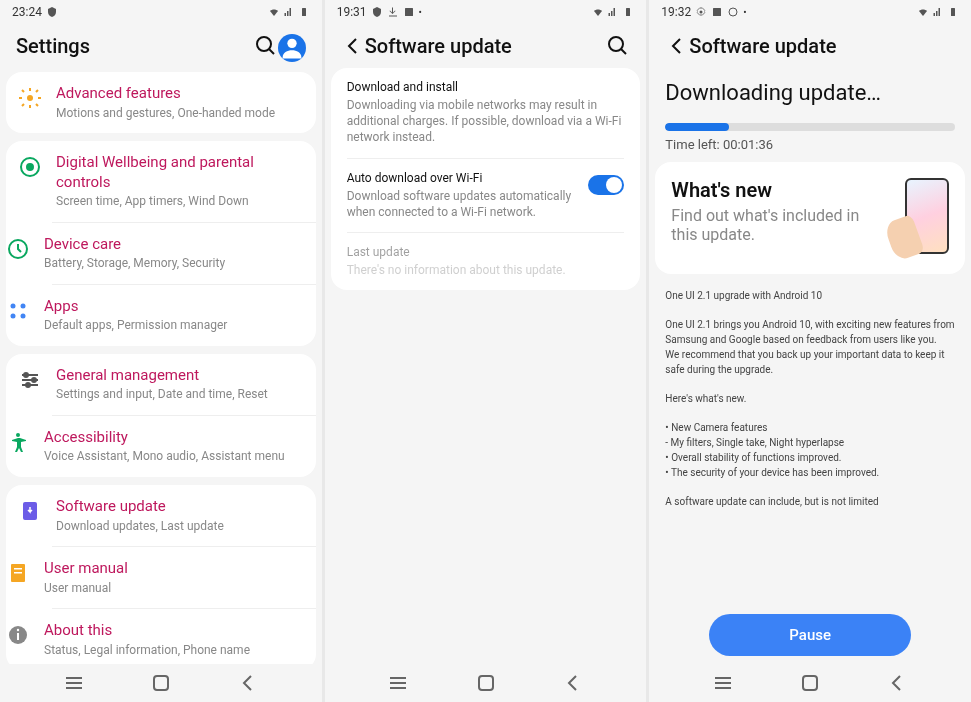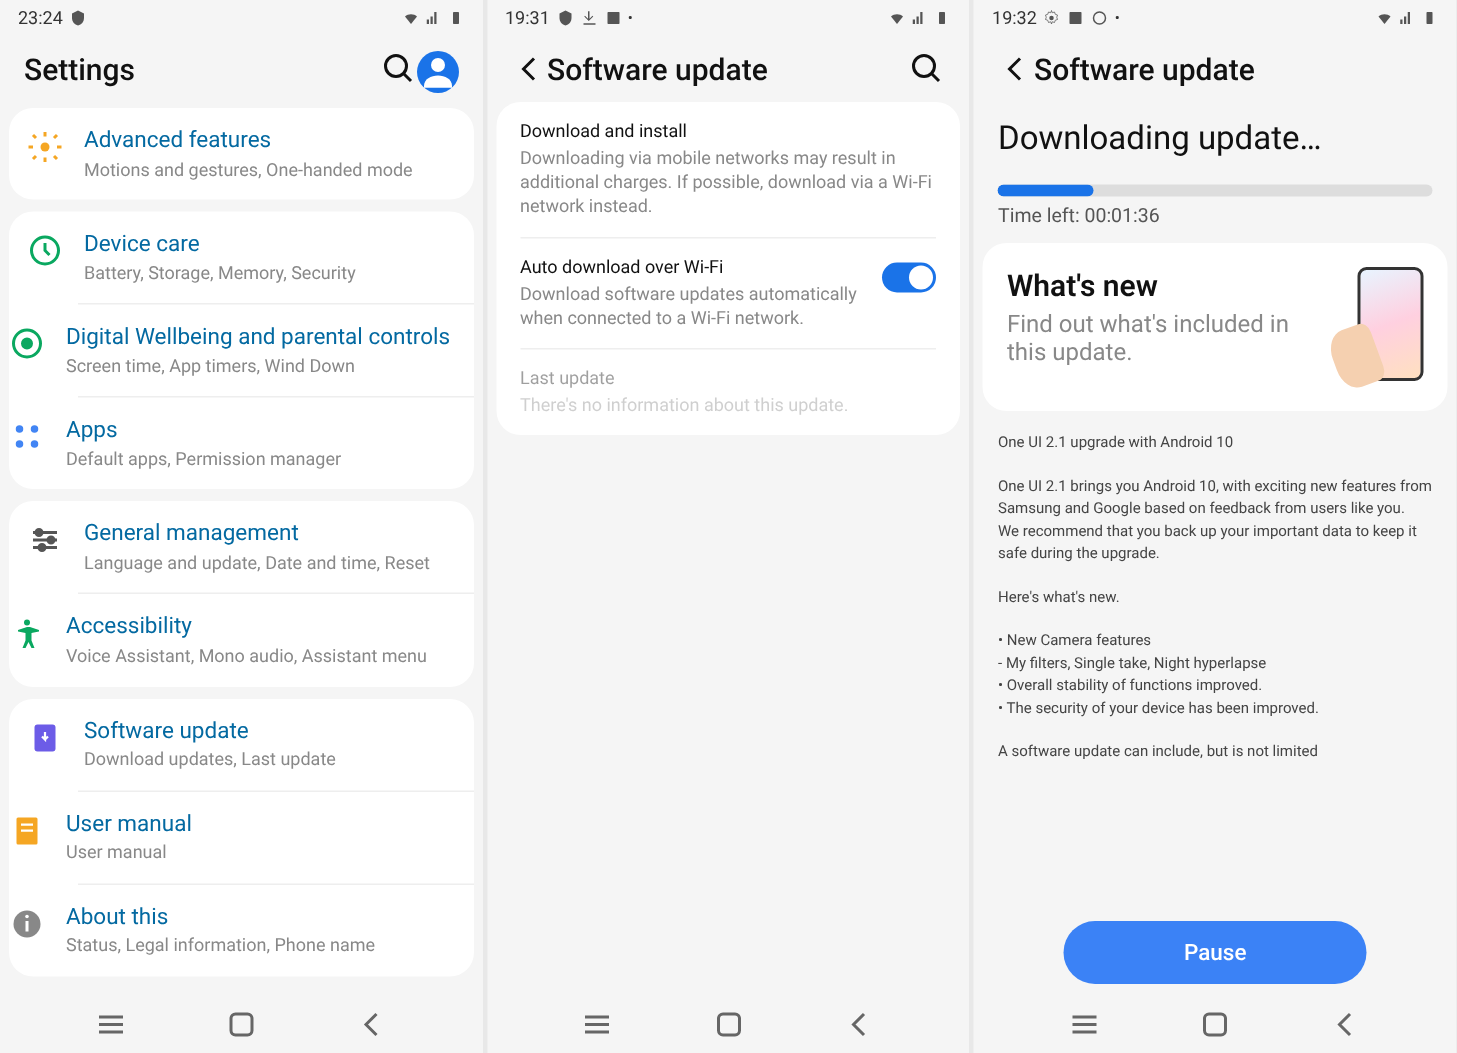--- a/index.html
+++ b/index.html
@@ -13,21 +13,21 @@
 .header-title { font-size: 20px; font-weight: 500; color: #111; flex: 1; }
 .header-icon { width: 24px; height: 24px; display: flex; align-items: center; justify-content: center; }
 .profile-icon { width: 28px; height: 28px; background: #1a73e8; border-radius: 50%; display: flex; align-items: center; justify-content: center; }
 .content { flex: 1; overflow-y: auto; padding: 0 6px; }
 .card { background: #fff; border-radius: 16px; margin-bottom: 8px; overflow: hidden; }
 .list-item { display: flex; align-items: flex-start; padding: 12px 12px; gap: 14px; }
 .list-item + .list-item { border-top: 1px solid #eee; margin-left: 46px; padding-left: 0; }
 .list-item + .list-item .item-icon { margin-left: -46px; }
 .item-icon { width: 24px; height: 24px; display: flex; align-items: center; justify-content: center; flex-shrink: 0; margin-top: 2px; }
 .item-text { flex: 1; }
-.item-title { font-size: 15px; color: #0369a1; line-height: 1.3; }
+.item-title { font-size: 15px; color: #be185d; line-height: 1.3; }
 .item-sub { font-size: 12px; color: #888; line-height: 1.3; margin-top: 2px; }
 .nav-bar { height: 38px; display: flex; justify-content: space-around; align-items: center; padding: 0 30px; }
 .nav-btn { width: 24px; height: 24px; display: flex; align-items: center; justify-content: center; color: #666; }
 .sw-item { padding: 12px 16px; }
 .sw-title { font-size: 12px; color: #111; margin-bottom: 3px; }
 .sw-sub { font-size: 12px; color: #888; line-height: 1.35; }
 .sw-row { display: flex; align-items: flex-start; gap: 10px; }
 .sw-row .sw-text { flex: 1; }
 .toggle { width: 36px; height: 20px; background: #1a73e8; border-radius: 10px; position: relative; flex-shrink: 0; margin-top: 4px; }
 .toggle::after { content: ''; position: absolute; width: 16px; height: 16px; background: #fff; border-radius: 50%; top: 2px; right: 2px; }
@@ -111,38 +111,38 @@
             <div class="item-title">Advanced features</div>
             <div class="item-sub">Motions and gestures, One-handed mode</div>
           </div>
         </div>
       </div>
       <div class="card">
         <div class="list-item">
           <span class="item-icon">
             <svg viewBox="0 0 24 24" fill="none" stroke="#0aa860" stroke-width="2">
               <circle cx="12" cy="12" r="9"></circle>
+              <circle cx="12" cy="12" r="3" fill="#0aa860"></circle>
+            </svg>
+          </span>
+          <div class="item-text">
+            <div class="item-title">Digital Wellbeing and parental controls</div>
+            <div class="item-sub">Screen time, App timers, Wind Down</div>
+          </div>
+        </div>
+        <div class="list-item">
+          <span class="item-icon">
+            <svg viewBox="0 0 24 24" fill="none" stroke="#0aa860" stroke-width="2">
+              <circle cx="12" cy="12" r="9"></circle>
               <path d="M12 7v5l3 3"></path>
             </svg>
           </span>
           <div class="item-text">
             <div class="item-title">Device care</div>
             <div class="item-sub">Battery, Storage, Memory, Security</div>
-          </div>
-        </div>
-        <div class="list-item">
-          <span class="item-icon">
-            <svg viewBox="0 0 24 24" fill="none" stroke="#0aa860" stroke-width="2">
-              <circle cx="12" cy="12" r="9"></circle>
-              <circle cx="12" cy="12" r="3" fill="#0aa860"></circle>
-            </svg>
-          </span>
-          <div class="item-text">
-            <div class="item-title">Digital Wellbeing and parental controls</div>
-            <div class="item-sub">Screen time, App timers, Wind Down</div>
           </div>
         </div>
         <div class="list-item">
           <span class="item-icon">
             <svg viewBox="0 0 24 24" fill="#4285f4">
               <circle cx="7" cy="7" r="2.5"></circle>
               <circle cx="17" cy="7" r="2.5"></circle>
               <circle cx="7" cy="17" r="2.5"></circle>
               <circle cx="17" cy="17" r="2.5"></circle>
             </svg>
@@ -160,21 +160,21 @@
               <line x1="4" y1="7" x2="20" y2="7"></line>
               <line x1="4" y1="12" x2="20" y2="12"></line>
               <line x1="4" y1="17" x2="20" y2="17"></line>
               <circle cx="8" cy="7" r="2" fill="#555"></circle>
               <circle cx="16" cy="12" r="2" fill="#555"></circle>
               <circle cx="10" cy="17" r="2" fill="#555"></circle>
             </svg>
           </span>
           <div class="item-text">
             <div class="item-title">General management</div>
-            <div class="item-sub">Language and update, Date and time, Reset</div>
+            <div class="item-sub">Settings and input, Date and time, Reset</div>
           </div>
         </div>
         <div class="list-item">
           <span class="item-icon">
             <svg viewBox="0 0 24 24" fill="#0aa860">
               <circle cx="12" cy="5" r="2"></circle>
               <path d="M12 8l-6 2v1l5 1v5l-2 5h2l2-4 2 4h2l-2-5v-5l5-1v-1l-6-2z"></path>
             </svg>
           </span>
           <div class="item-text">

